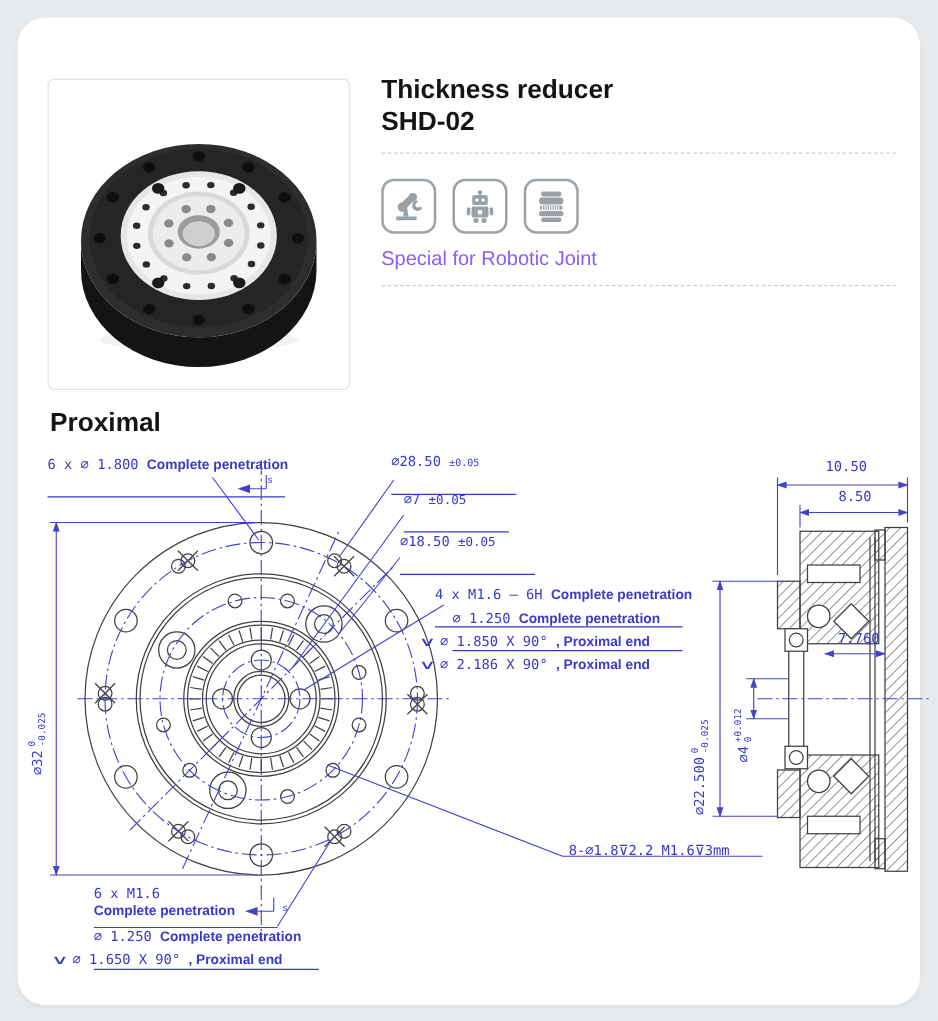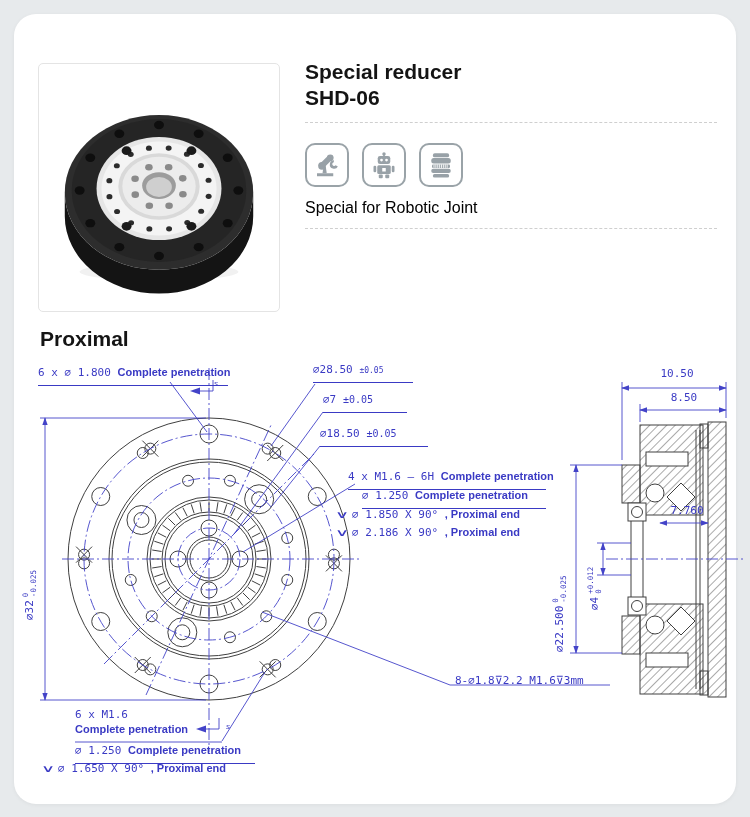--- a/index.html
+++ b/index.html
@@ -7,29 +7,29 @@
         font-family:"Liberation Sans",sans-serif;}
   .card{position:absolute;left:14px;top:14px;width:722px;height:790px;background:#ffffff;
         border-radius:22px;box-shadow:0 1px 4px rgba(0,0,0,.05);}
   .photo-box{position:absolute;left:38px;top:63px;width:240px;height:247px;border:1px solid #e4e4e4;
         border-radius:5px;background:#fff;display:flex;align-items:center;justify-content:center;}
   .title{position:absolute;left:305px;font-size:21px;font-weight:bold;color:#141414;white-space:nowrap;}
   .divider{position:absolute;left:305px;width:412px;border-top:1px dashed #cfcfcf;height:0;}
   .icon-row{position:absolute;left:305px;top:143px;display:flex;gap:13px;}
   .icon-box{width:44px;height:44px;border:2px solid #9aa3a8;border-radius:10px;box-sizing:border-box;
         display:flex;align-items:center;justify-content:center;background:#fff;}
-  .tagline{position:absolute;left:305px;top:199px;font-size:16px;color:#000000;}
+  .tagline{position:absolute;left:305px;top:199px;font-size:16px;color:#8b5cf6;}
   .specs{position:absolute;left:306px;font-size:17px;color:#2e2e2e;white-space:nowrap;}
   .section-heading{position:absolute;left:40px;top:327px;font-size:21px;font-weight:bold;color:#141414;}
   #dwg{position:absolute;left:10px;top:360px;}
   .ann{position:absolute;font-family:"DejaVu Sans Mono","Liberation Mono",monospace;font-size:11px;
        color:#3a3ac4;white-space:nowrap;line-height:1.1;}
   .ann .v{font-family:"DejaVu Sans Mono","Liberation Mono",monospace;}
   .ann .note{font-family:"Liberation Sans",sans-serif;font-weight:bold;font-size:11px;}
-  .ann.ul{border-bottom:1px solid #3a3ac4;padding-bottom:6px;}
+  .ann.ul{border-bottom:1px solid #3a3ac4;padding-bottom:19px;}
   .ann.ctr{text-align:center;}
   .tol{font-size:10px;}
   .tol-sm{font-size:8px;}
   .stack{display:inline-flex;flex-direction:column;font-size:7.5px;line-height:1.1;
          vertical-align:middle;margin-left:3px;}
   .rot{transform-origin:left top;transform:rotate(-90deg);}
   .chamfer-glyph{display:inline-block;transform:scaleX(2.1);margin:0 7px 0 3px;font-size:10px;}
   .sec-letter{position:absolute;font-size:8px;font-style:italic;color:#3a3ac4;}
   
   .k{stroke:#404040;fill:none;stroke-width:1;}
@@ -101,22 +101,22 @@
           <ellipse cx="111.26022857118629" cy="141.47086094590253" rx="3.8" ry="3.3" fill="#8a8a8a"></ellipse>
           <ellipse cx="97.06687381023656" cy="130.20535369827476" rx="3.8" ry="3.3" fill="#8a8a8a"></ellipse>
           <ellipse cx="96.89321978126353" cy="114.13326153826586" rx="3.8" ry="3.3" fill="#8a8a8a"></ellipse>
           <ellipse cx="110.84099065927886" cy="102.66939807749876" rx="3.8" ry="3.3" fill="#8a8a8a"></ellipse>
         </g>
       <ellipse cx="121" cy="121" rx="17" ry="13.5" fill="#9c9c9c"></ellipse>
       <ellipse cx="121" cy="122.5" rx="13" ry="10" fill="#cfcfcf"></ellipse>
     </svg>
   </div>
 
-  <div class="title" style="top:60px">Special reducer</div>
-  <div class="title" style="top:86px">SHD-06</div>
+  <div class="title" style="top:60px">Thickness reducer</div>
+  <div class="title" style="top:86px">SHD-02</div>
   <div class="divider" style="top:122px"></div>
 
   <div class="icon-row">
     <div class="icon-box">
       <svg width="30" height="30" viewBox="0 0 24 24" fill="#98a1a7">
         <path d="M4 21h13v-2.4H4z"></path>
         <path d="M8.4 18.6h3.4l-.8-5.4H9.2z"></path>
         <circle cx="8" cy="12.6" r="3.1"></circle>
         <circle cx="14.6" cy="6.2" r="2.7"></circle>
         <path d="M6.5 10.7 L13 4.4 L16.2 7.6 L9.7 13.9 Z"></path>

